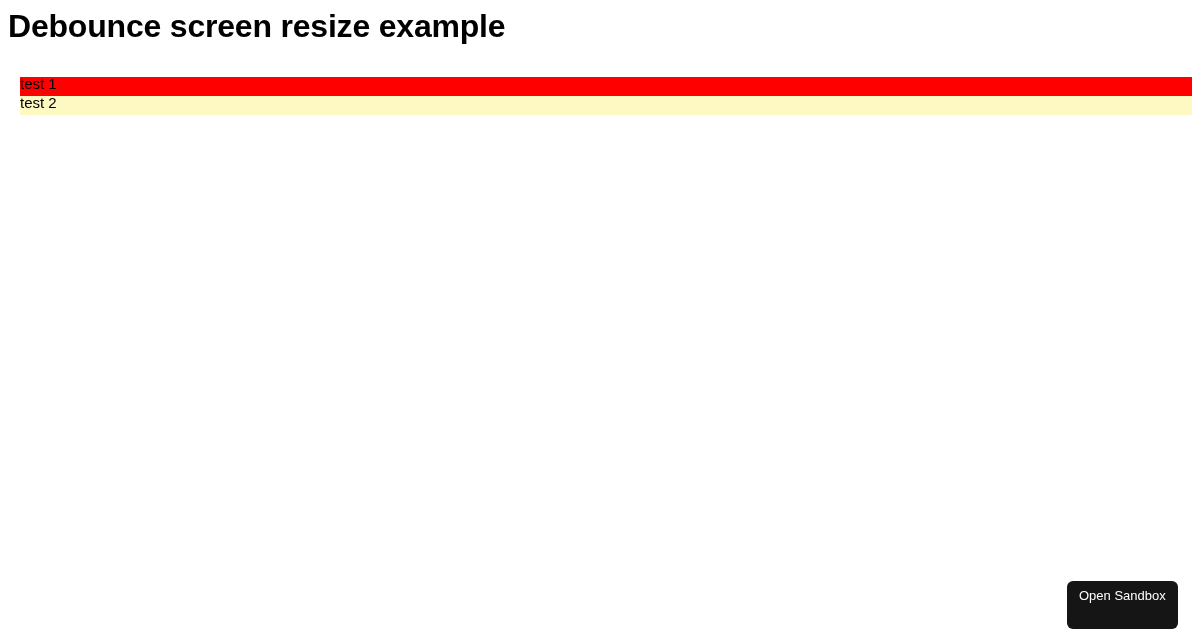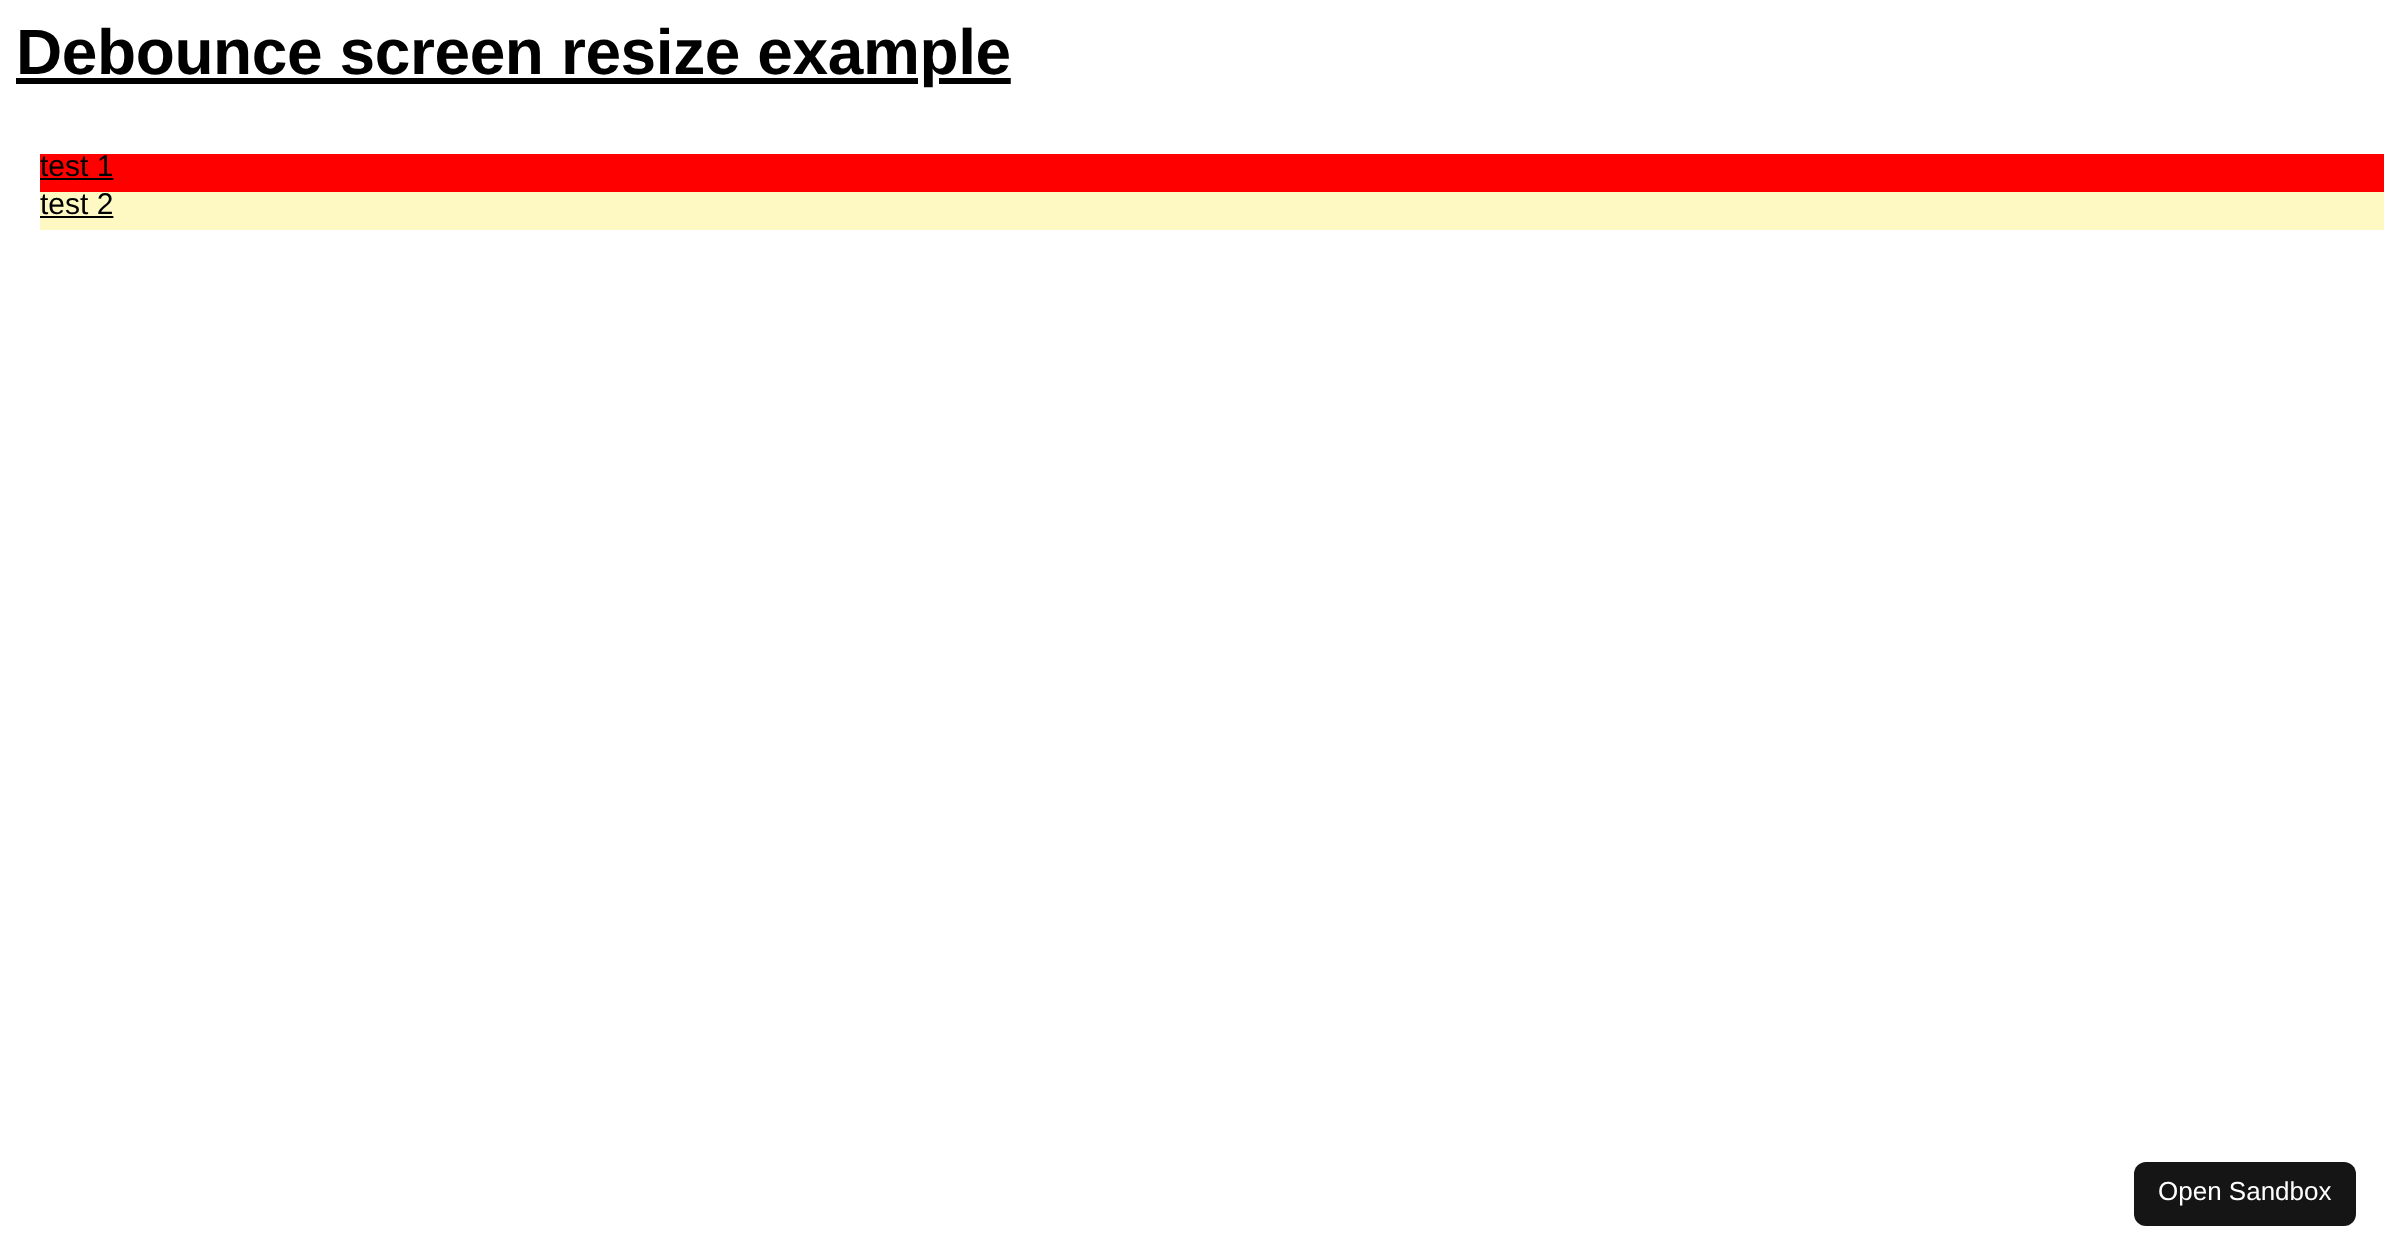--- a/index.html
+++ b/index.html
@@ -12,21 +12,20 @@
     background: #ffffff;
     font-family: "Liberation Sans", sans-serif;
     overflow: hidden;
     position: relative;
   }
   .page {
     margin: 8px;
     position: relative;
     width: 1184px;
     height: 614px;
-    text-decoration: underline;
   }
   .page-title {
     font-size: 32px;
     font-weight: bold;
     color: #000000;
     line-height: 1.15;
     margin: 0;
     padding: 0;
     letter-spacing: -0.2px;
     font-family: "Liberation Sans", sans-serif;
@@ -52,21 +51,21 @@
     background: #ffff00;
   }
   .sandbox-button {
     position: absolute;
     left: 1059px;
     top: 573px;
     background: #151515;
     color: #ffffff;
     border: none;
     border-radius: 6px;
-    padding: 8px 12px 10px 12px;
+    padding: 8px 12px 26px 12px;
     font-size: 13px;
     line-height: 14px;
     font-family: "Liberation Sans", sans-serif;
     cursor: pointer;
     white-space: nowrap;
   }
 </style>
 </head>
 <body style="background: rgb(255, 255, 255);">
 

